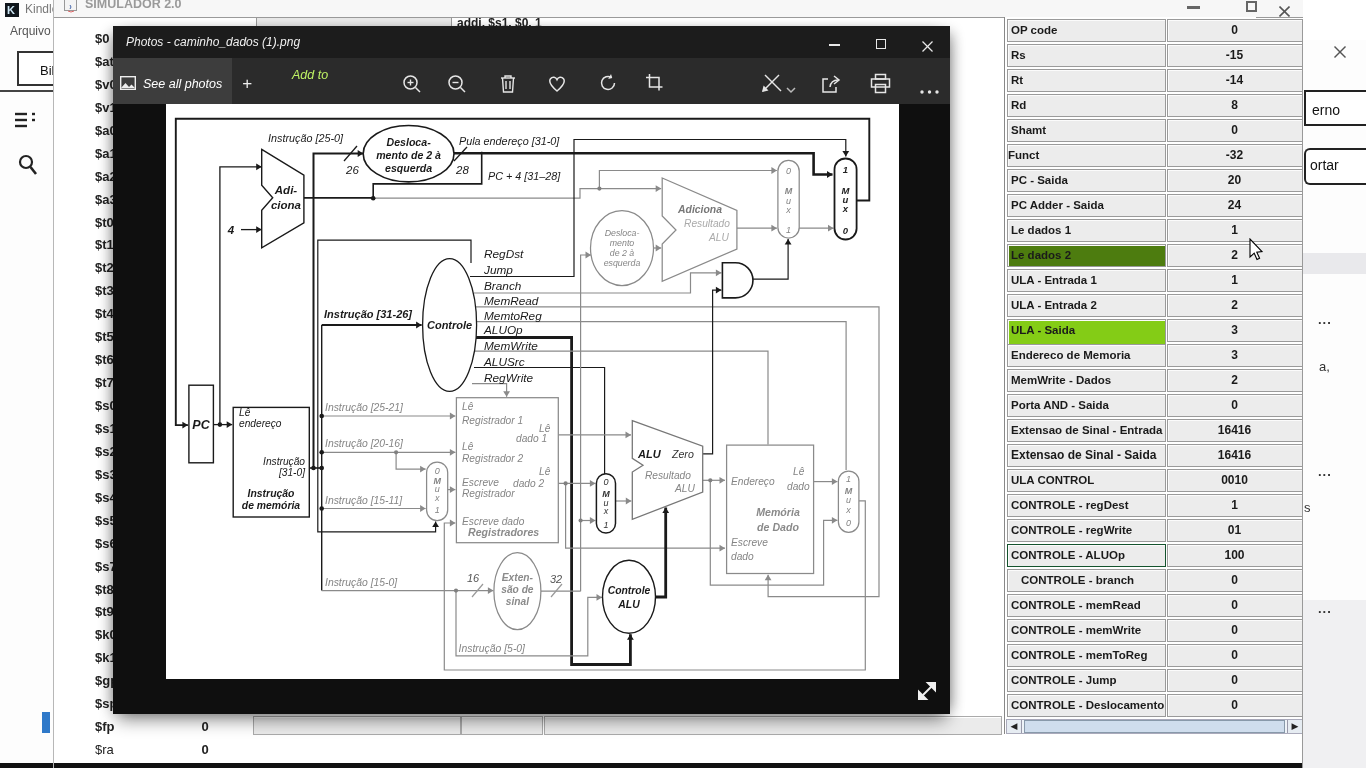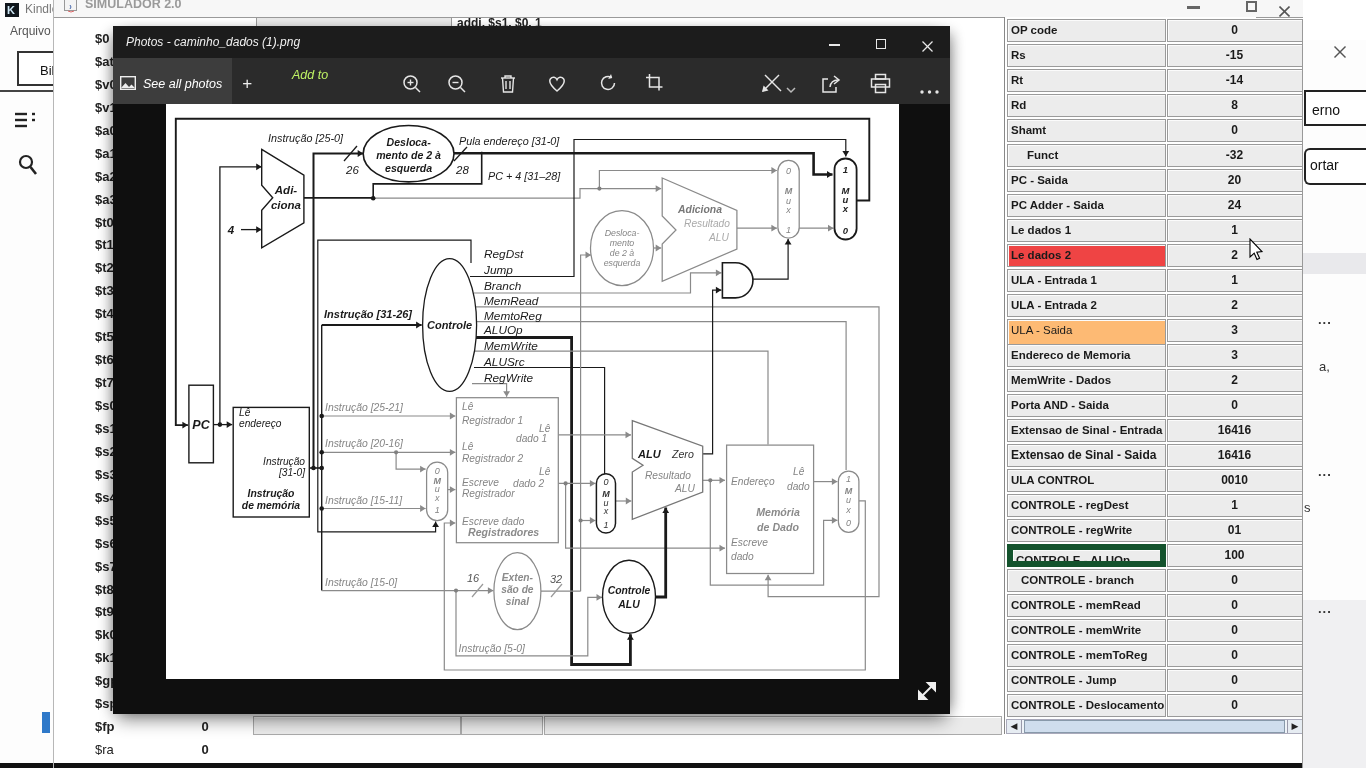--- a/index.html
+++ b/index.html
@@ -184,42 +184,42 @@
 
 <div class="abs" style="left:953px;top:68.5px;width:159px;height:23px;background:#ececec;border:1px solid #9a9a9a;box-shadow:inset 1px 1px 0 #fbfbfb;font-size:11.5px;font-weight:bold;color:#1a1a1a;line-height:21px;padding-left:3px;white-space:nowrap;overflow:hidden;">Rt</div>
 <div class="abs" style="left:1112.5px;top:68.5px;width:136px;height:23px;background:#ececec;border:1px solid #9a9a9a;box-shadow:inset 1px 1px 0 #fbfbfb;font-size:12px;font-weight:bold;color:#1a1a1a;line-height:21px;text-align:center;">-14</div>
 
 <div class="abs" style="left:953px;top:93.5px;width:159px;height:23px;background:#ececec;border:1px solid #9a9a9a;box-shadow:inset 1px 1px 0 #fbfbfb;font-size:11.5px;font-weight:bold;color:#1a1a1a;line-height:21px;padding-left:3px;white-space:nowrap;overflow:hidden;">Rd</div>
 <div class="abs" style="left:1112.5px;top:93.5px;width:136px;height:23px;background:#ececec;border:1px solid #9a9a9a;box-shadow:inset 1px 1px 0 #fbfbfb;font-size:12px;font-weight:bold;color:#1a1a1a;line-height:21px;text-align:center;">8</div>
 
 <div class="abs" style="left:953px;top:118.5px;width:159px;height:23px;background:#ececec;border:1px solid #9a9a9a;box-shadow:inset 1px 1px 0 #fbfbfb;font-size:11.5px;font-weight:bold;color:#1a1a1a;line-height:21px;padding-left:3px;white-space:nowrap;overflow:hidden;">Shamt</div>
 <div class="abs" style="left:1112.5px;top:118.5px;width:136px;height:23px;background:#ececec;border:1px solid #9a9a9a;box-shadow:inset 1px 1px 0 #fbfbfb;font-size:12px;font-weight:bold;color:#1a1a1a;line-height:21px;text-align:center;">0</div>
 
-<div class="abs" style="left:953px;top:143.5px;width:159px;height:23px;background:#ececec;border:1px solid #9a9a9a;box-shadow:inset 1px 1px 0 #fbfbfb;font-size:11.5px;font-weight:bold;color:#1a1a1a;line-height:21px;padding-left:19px;white-space:nowrap;overflow:hidden;">Funct</div>
+<div class="abs" style="left:953px;top:143.5px;width:159px;height:23px;background:#ececec;border:1px solid #9a9a9a;box-shadow:inset 1px 1px 0 #fbfbfb;font-size:11.5px;font-weight:bold;color:#1a1a1a;line-height:21px;padding-left:0;white-space:nowrap;overflow:hidden;">Funct</div>
 <div class="abs" style="left:1112.5px;top:143.5px;width:136px;height:23px;background:#ececec;border:1px solid #9a9a9a;box-shadow:inset 1px 1px 0 #fbfbfb;font-size:12px;font-weight:bold;color:#1a1a1a;line-height:21px;text-align:center;">-32</div>
 
 <div class="abs" style="left:953px;top:168.5px;width:159px;height:23px;background:#ececec;border:1px solid #9a9a9a;box-shadow:inset 1px 1px 0 #fbfbfb;font-size:11.5px;font-weight:bold;color:#1a1a1a;line-height:21px;padding-left:3px;white-space:nowrap;overflow:hidden;">PC - Saida</div>
 <div class="abs" style="left:1112.5px;top:168.5px;width:136px;height:23px;background:#ececec;border:1px solid #9a9a9a;box-shadow:inset 1px 1px 0 #fbfbfb;font-size:12px;font-weight:bold;color:#1a1a1a;line-height:21px;text-align:center;">20</div>
 
 <div class="abs" style="left:953px;top:193.5px;width:159px;height:23px;background:#ececec;border:1px solid #9a9a9a;box-shadow:inset 1px 1px 0 #fbfbfb;font-size:11.5px;font-weight:bold;color:#1a1a1a;line-height:21px;padding-left:3px;white-space:nowrap;overflow:hidden;">PC Adder - Saida</div>
 <div class="abs" style="left:1112.5px;top:193.5px;width:136px;height:23px;background:#ececec;border:1px solid #9a9a9a;box-shadow:inset 1px 1px 0 #fbfbfb;font-size:12px;font-weight:bold;color:#1a1a1a;line-height:21px;text-align:center;">24</div>
 
 <div class="abs" style="left:953px;top:218.5px;width:159px;height:23px;background:#ececec;border:1px solid #9a9a9a;box-shadow:inset 1px 1px 0 #fbfbfb;font-size:11.5px;font-weight:bold;color:#1a1a1a;line-height:21px;padding-left:3px;white-space:nowrap;overflow:hidden;">Le dados 1</div>
 <div class="abs" style="left:1112.5px;top:218.5px;width:136px;height:23px;background:#ececec;border:1px solid #9a9a9a;box-shadow:inset 1px 1px 0 #fbfbfb;font-size:12px;font-weight:bold;color:#1a1a1a;line-height:21px;text-align:center;">1</div>
 
-<div class="abs" style="left:953px;top:243.5px;width:159px;height:23px;background:#ef4444;border:1px solid #9a9a9a;box-shadow:inset 1px 1px 0 #fbfbfb;font-size:11.5px;font-weight:bold;color:#1a1a1a;line-height:21px;padding-left:3px;white-space:nowrap;overflow:hidden;">Le dados 2</div>
+<div class="abs" style="left:953px;top:243.5px;width:159px;height:23px;background:#4d7c0f;border:1px solid #9a9a9a;box-shadow:inset 1px 1px 0 #fbfbfb;font-size:11.5px;font-weight:bold;color:#1a1a1a;line-height:21px;padding-left:3px;white-space:nowrap;overflow:hidden;">Le dados 2</div>
 <div class="abs" style="left:1112.5px;top:243.5px;width:136px;height:23px;background:#ececec;border:1px solid #9a9a9a;box-shadow:inset 1px 1px 0 #fbfbfb;font-size:12px;font-weight:bold;color:#1a1a1a;line-height:21px;text-align:center;">2</div>
 
 <div class="abs" style="left:953px;top:268.5px;width:159px;height:23px;background:#ececec;border:1px solid #9a9a9a;box-shadow:inset 1px 1px 0 #fbfbfb;font-size:11.5px;font-weight:bold;color:#1a1a1a;line-height:21px;padding-left:3px;white-space:nowrap;overflow:hidden;">ULA - Entrada 1</div>
 <div class="abs" style="left:1112.5px;top:268.5px;width:136px;height:23px;background:#ececec;border:1px solid #9a9a9a;box-shadow:inset 1px 1px 0 #fbfbfb;font-size:12px;font-weight:bold;color:#1a1a1a;line-height:21px;text-align:center;">1</div>
 
 <div class="abs" style="left:953px;top:293.5px;width:159px;height:23px;background:#ececec;border:1px solid #9a9a9a;box-shadow:inset 1px 1px 0 #fbfbfb;font-size:11.5px;font-weight:bold;color:#1a1a1a;line-height:21px;padding-left:3px;white-space:nowrap;overflow:hidden;">ULA - Entrada 2</div>
 <div class="abs" style="left:1112.5px;top:293.5px;width:136px;height:23px;background:#ececec;border:1px solid #9a9a9a;box-shadow:inset 1px 1px 0 #fbfbfb;font-size:12px;font-weight:bold;color:#1a1a1a;line-height:21px;text-align:center;">2</div>
 
-<div class="abs" style="left:953px;top:318.5px;width:159px;height:32px;background:#fdba74;border:1px solid #9a9a9a;box-shadow:inset 1px 1px 0 #fbfbfb;font-size:11.5px;font-weight:normal;color:#1a1a1a;line-height:21px;padding-left:3px;white-space:nowrap;overflow:hidden;">ULA - Saida</div>
+<div class="abs" style="left:953px;top:318.5px;width:159px;height:32px;background:#84cc16;border:1px solid #9a9a9a;box-shadow:inset 1px 1px 0 #fbfbfb;font-size:11.5px;font-weight:bold;color:#1a1a1a;line-height:21px;padding-left:3px;white-space:nowrap;overflow:hidden;">ULA - Saida</div>
 <div class="abs" style="left:1112.5px;top:318.5px;width:136px;height:23px;background:#ececec;border:1px solid #9a9a9a;box-shadow:inset 1px 1px 0 #fbfbfb;font-size:12px;font-weight:bold;color:#1a1a1a;line-height:21px;text-align:center;">3</div>
 
 <div class="abs" style="left:953px;top:343.5px;width:159px;height:23px;background:#ececec;border:1px solid #9a9a9a;box-shadow:inset 1px 1px 0 #fbfbfb;font-size:11.5px;font-weight:bold;color:#1a1a1a;line-height:21px;padding-left:3px;white-space:nowrap;overflow:hidden;">Endereco de Memoria</div>
 <div class="abs" style="left:1112.5px;top:343.5px;width:136px;height:23px;background:#ececec;border:1px solid #9a9a9a;box-shadow:inset 1px 1px 0 #fbfbfb;font-size:12px;font-weight:bold;color:#1a1a1a;line-height:21px;text-align:center;">3</div>
 
 <div class="abs" style="left:953px;top:368.5px;width:159px;height:23px;background:#ececec;border:1px solid #9a9a9a;box-shadow:inset 1px 1px 0 #fbfbfb;font-size:11.5px;font-weight:bold;color:#1a1a1a;line-height:21px;padding-left:3px;white-space:nowrap;overflow:hidden;">MemWrite - Dados</div>
 <div class="abs" style="left:1112.5px;top:368.5px;width:136px;height:23px;background:#ececec;border:1px solid #9a9a9a;box-shadow:inset 1px 1px 0 #fbfbfb;font-size:12px;font-weight:bold;color:#1a1a1a;line-height:21px;text-align:center;">2</div>
 
 <div class="abs" style="left:953px;top:393.5px;width:159px;height:23px;background:#ececec;border:1px solid #9a9a9a;box-shadow:inset 1px 1px 0 #fbfbfb;font-size:11.5px;font-weight:bold;color:#1a1a1a;line-height:21px;padding-left:3px;white-space:nowrap;overflow:hidden;">Porta AND - Saida</div>
 <div class="abs" style="left:1112.5px;top:393.5px;width:136px;height:23px;background:#ececec;border:1px solid #9a9a9a;box-shadow:inset 1px 1px 0 #fbfbfb;font-size:12px;font-weight:bold;color:#1a1a1a;line-height:21px;text-align:center;">0</div>
@@ -232,21 +232,21 @@
 
 <div class="abs" style="left:953px;top:468.5px;width:159px;height:23px;background:#ececec;border:1px solid #9a9a9a;box-shadow:inset 1px 1px 0 #fbfbfb;font-size:11.5px;font-weight:bold;color:#1a1a1a;line-height:21px;padding-left:3px;white-space:nowrap;overflow:hidden;">ULA CONTROL</div>
 <div class="abs" style="left:1112.5px;top:468.5px;width:136px;height:23px;background:#ececec;border:1px solid #9a9a9a;box-shadow:inset 1px 1px 0 #fbfbfb;font-size:12px;font-weight:bold;color:#1a1a1a;line-height:21px;text-align:center;">0010</div>
 
 <div class="abs" style="left:953px;top:493.5px;width:159px;height:23px;background:#ececec;border:1px solid #9a9a9a;box-shadow:inset 1px 1px 0 #fbfbfb;font-size:11.5px;font-weight:bold;color:#1a1a1a;line-height:21px;padding-left:3px;white-space:nowrap;overflow:hidden;">CONTROLE - regDest</div>
 <div class="abs" style="left:1112.5px;top:493.5px;width:136px;height:23px;background:#ececec;border:1px solid #9a9a9a;box-shadow:inset 1px 1px 0 #fbfbfb;font-size:12px;font-weight:bold;color:#1a1a1a;line-height:21px;text-align:center;">1</div>
 
 <div class="abs" style="left:953px;top:518.5px;width:159px;height:23px;background:#ececec;border:1px solid #9a9a9a;box-shadow:inset 1px 1px 0 #fbfbfb;font-size:11.5px;font-weight:bold;color:#1a1a1a;line-height:21px;padding-left:3px;white-space:nowrap;overflow:hidden;">CONTROLE - regWrite</div>
 <div class="abs" style="left:1112.5px;top:518.5px;width:136px;height:23px;background:#ececec;border:1px solid #9a9a9a;box-shadow:inset 1px 1px 0 #fbfbfb;font-size:12px;font-weight:bold;color:#1a1a1a;line-height:21px;text-align:center;">01</div>
 
-<div class="abs" style="left:953px;top:543.5px;width:159px;height:23px;background:#ececec;border:6px solid #14532d;box-shadow:inset 1px 1px 0 #fbfbfb;font-size:11.5px;font-weight:bold;color:#1a1a1a;line-height:21px;padding-left:3px;white-space:nowrap;overflow:hidden;">CONTROLE - ALUOp</div>
+<div class="abs" style="left:953px;top:543.5px;width:159px;height:23px;background:#ececec;border:1px solid #14532d;box-shadow:inset 1px 1px 0 #fbfbfb;font-size:11.5px;font-weight:bold;color:#1a1a1a;line-height:21px;padding-left:3px;white-space:nowrap;overflow:hidden;">CONTROLE - ALUOp</div>
 <div class="abs" style="left:1112.5px;top:543.5px;width:136px;height:23px;background:#ececec;border:1px solid #9a9a9a;box-shadow:inset 1px 1px 0 #fbfbfb;font-size:12px;font-weight:bold;color:#1a1a1a;line-height:21px;text-align:center;">100</div>
 
 <div class="abs" style="left:953px;top:568.5px;width:159px;height:23px;background:#ececec;border:1px solid #9a9a9a;box-shadow:inset 1px 1px 0 #fbfbfb;font-size:11.5px;font-weight:bold;color:#1a1a1a;line-height:21px;padding-left:13px;white-space:nowrap;overflow:hidden;">CONTROLE - branch</div>
 <div class="abs" style="left:1112.5px;top:568.5px;width:136px;height:23px;background:#ececec;border:1px solid #9a9a9a;box-shadow:inset 1px 1px 0 #fbfbfb;font-size:12px;font-weight:bold;color:#1a1a1a;line-height:21px;text-align:center;">0</div>
 
 <div class="abs" style="left:953px;top:593.5px;width:159px;height:23px;background:#ececec;border:1px solid #9a9a9a;box-shadow:inset 1px 1px 0 #fbfbfb;font-size:11.5px;font-weight:bold;color:#1a1a1a;line-height:21px;padding-left:3px;white-space:nowrap;overflow:hidden;">CONTROLE - memRead</div>
 <div class="abs" style="left:1112.5px;top:593.5px;width:136px;height:23px;background:#ececec;border:1px solid #9a9a9a;box-shadow:inset 1px 1px 0 #fbfbfb;font-size:12px;font-weight:bold;color:#1a1a1a;line-height:21px;text-align:center;">0</div>
 
 <div class="abs" style="left:953px;top:618.5px;width:159px;height:23px;background:#ececec;border:1px solid #9a9a9a;box-shadow:inset 1px 1px 0 #fbfbfb;font-size:11.5px;font-weight:bold;color:#1a1a1a;line-height:21px;padding-left:3px;white-space:nowrap;overflow:hidden;">CONTROLE - memWrite</div>
 <div class="abs" style="left:1112.5px;top:618.5px;width:136px;height:23px;background:#ececec;border:1px solid #9a9a9a;box-shadow:inset 1px 1px 0 #fbfbfb;font-size:12px;font-weight:bold;color:#1a1a1a;line-height:21px;text-align:center;">0</div>

